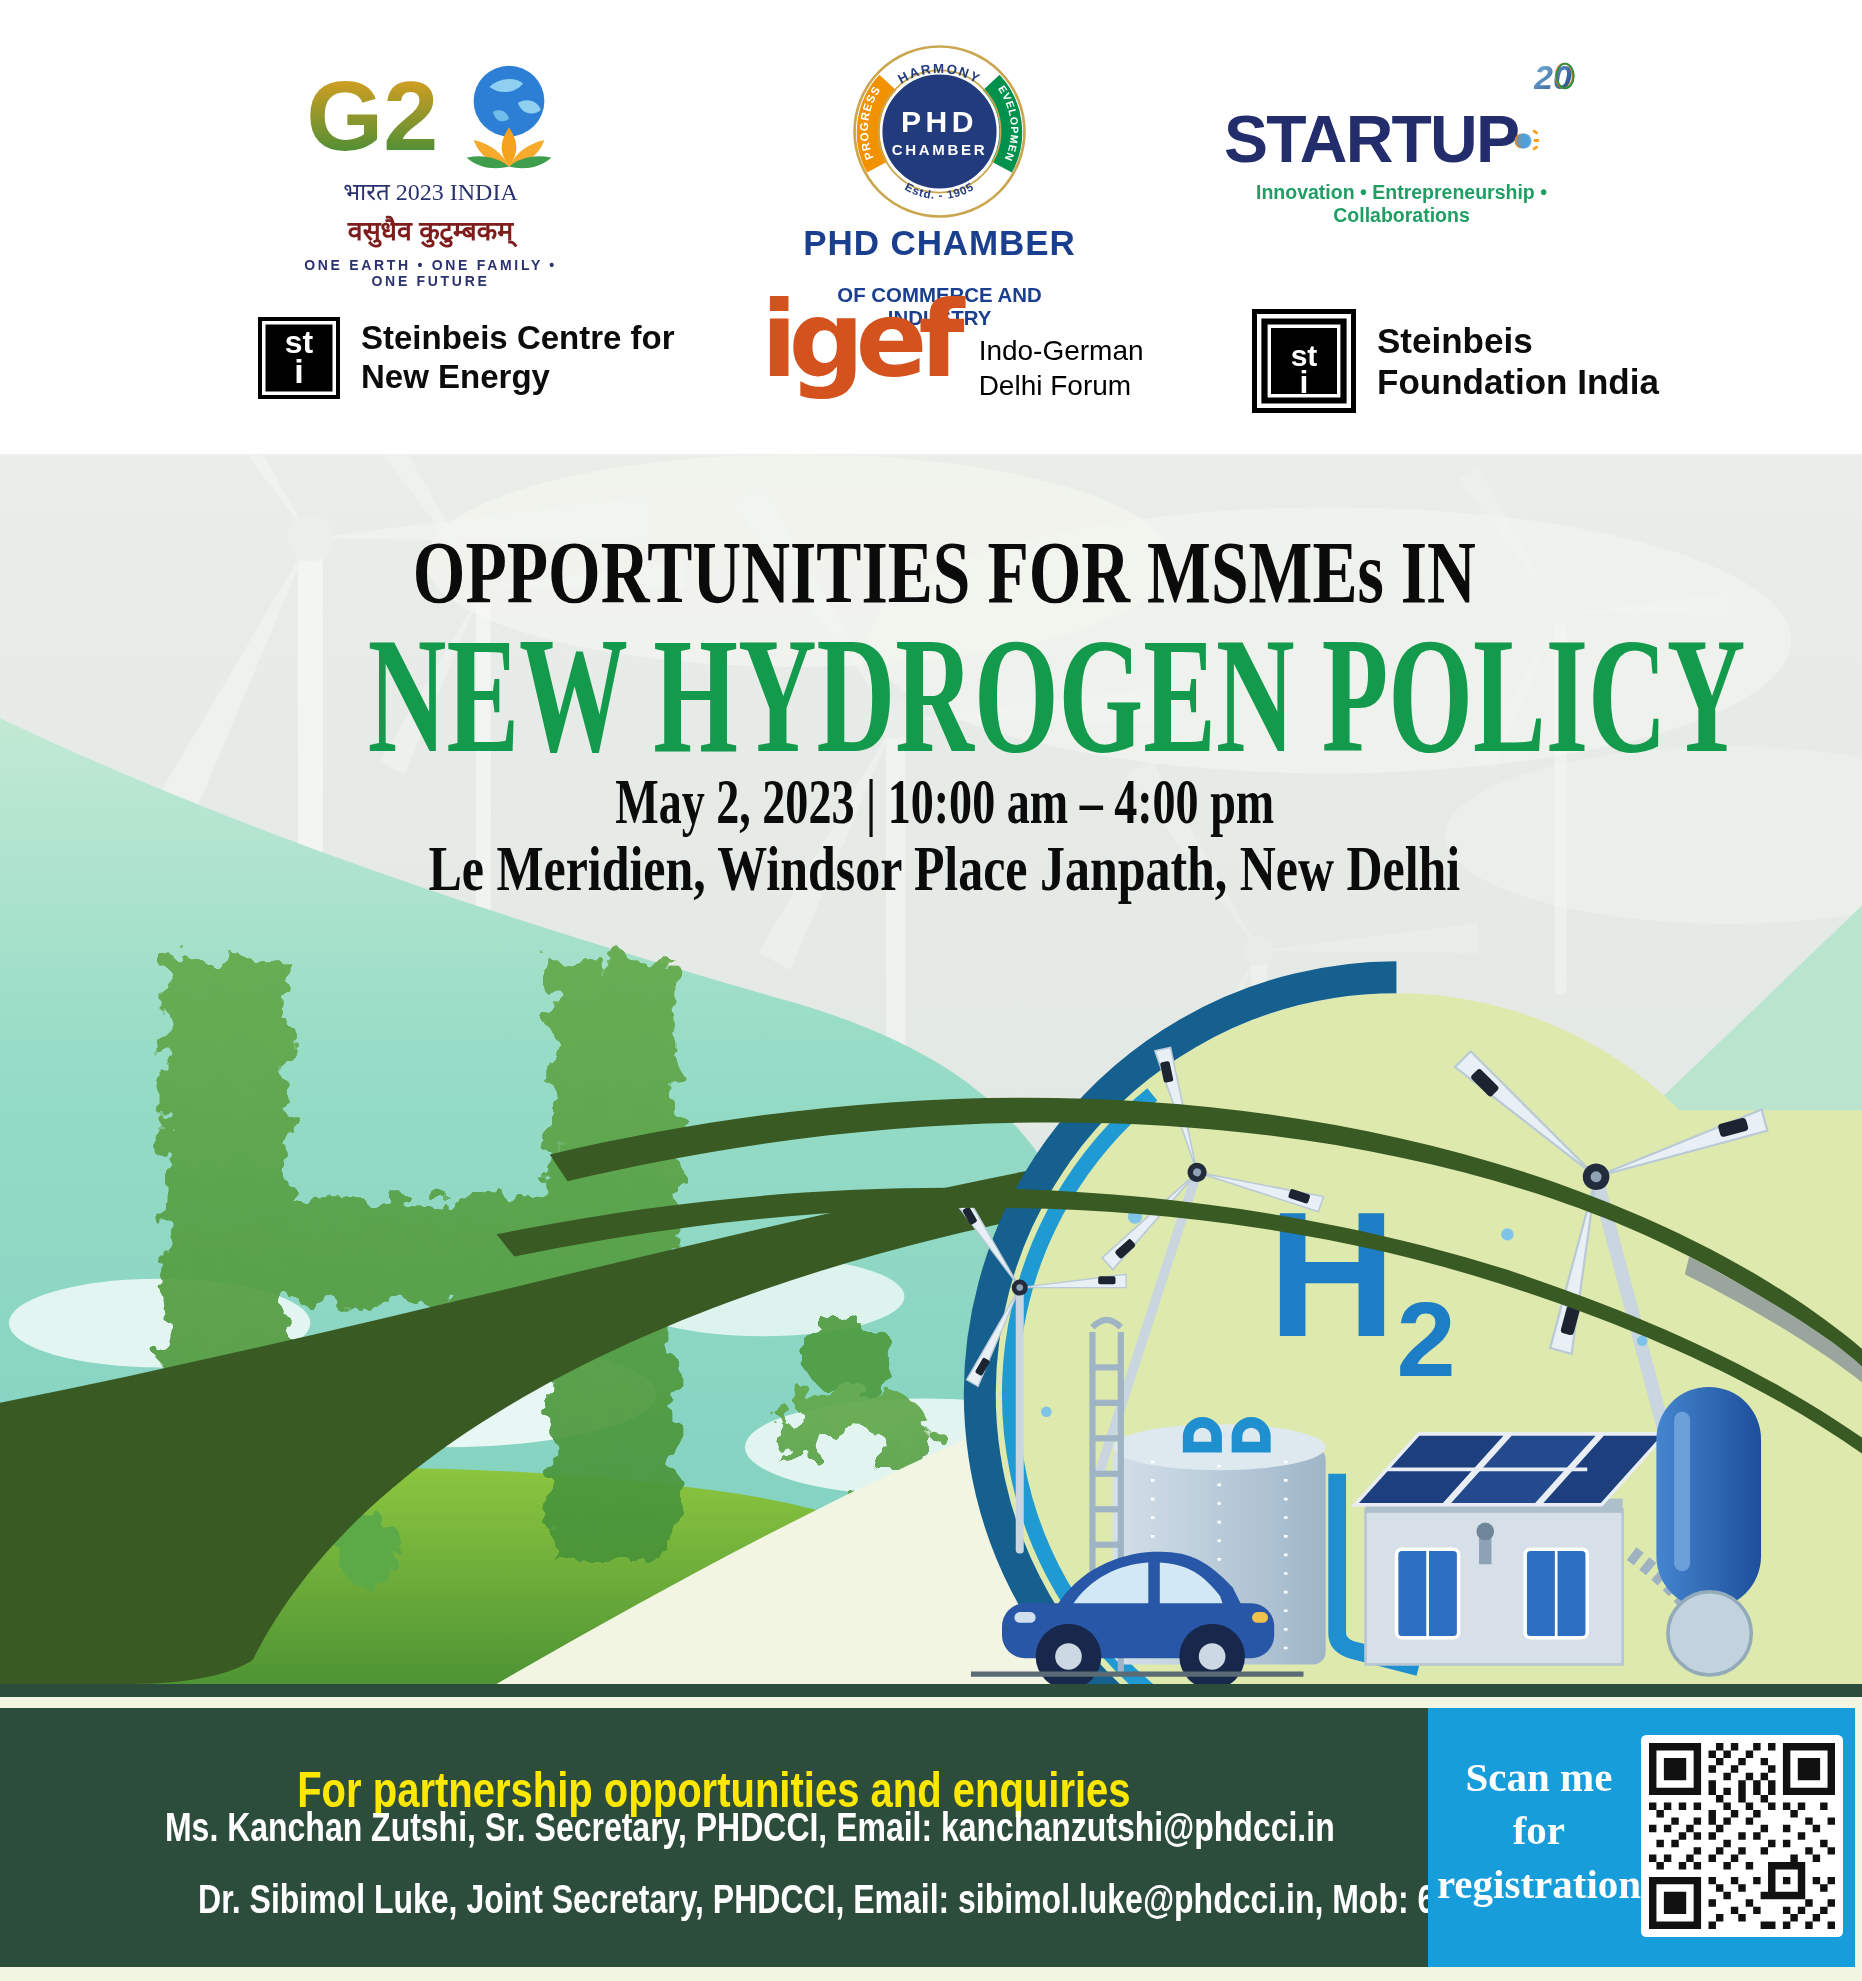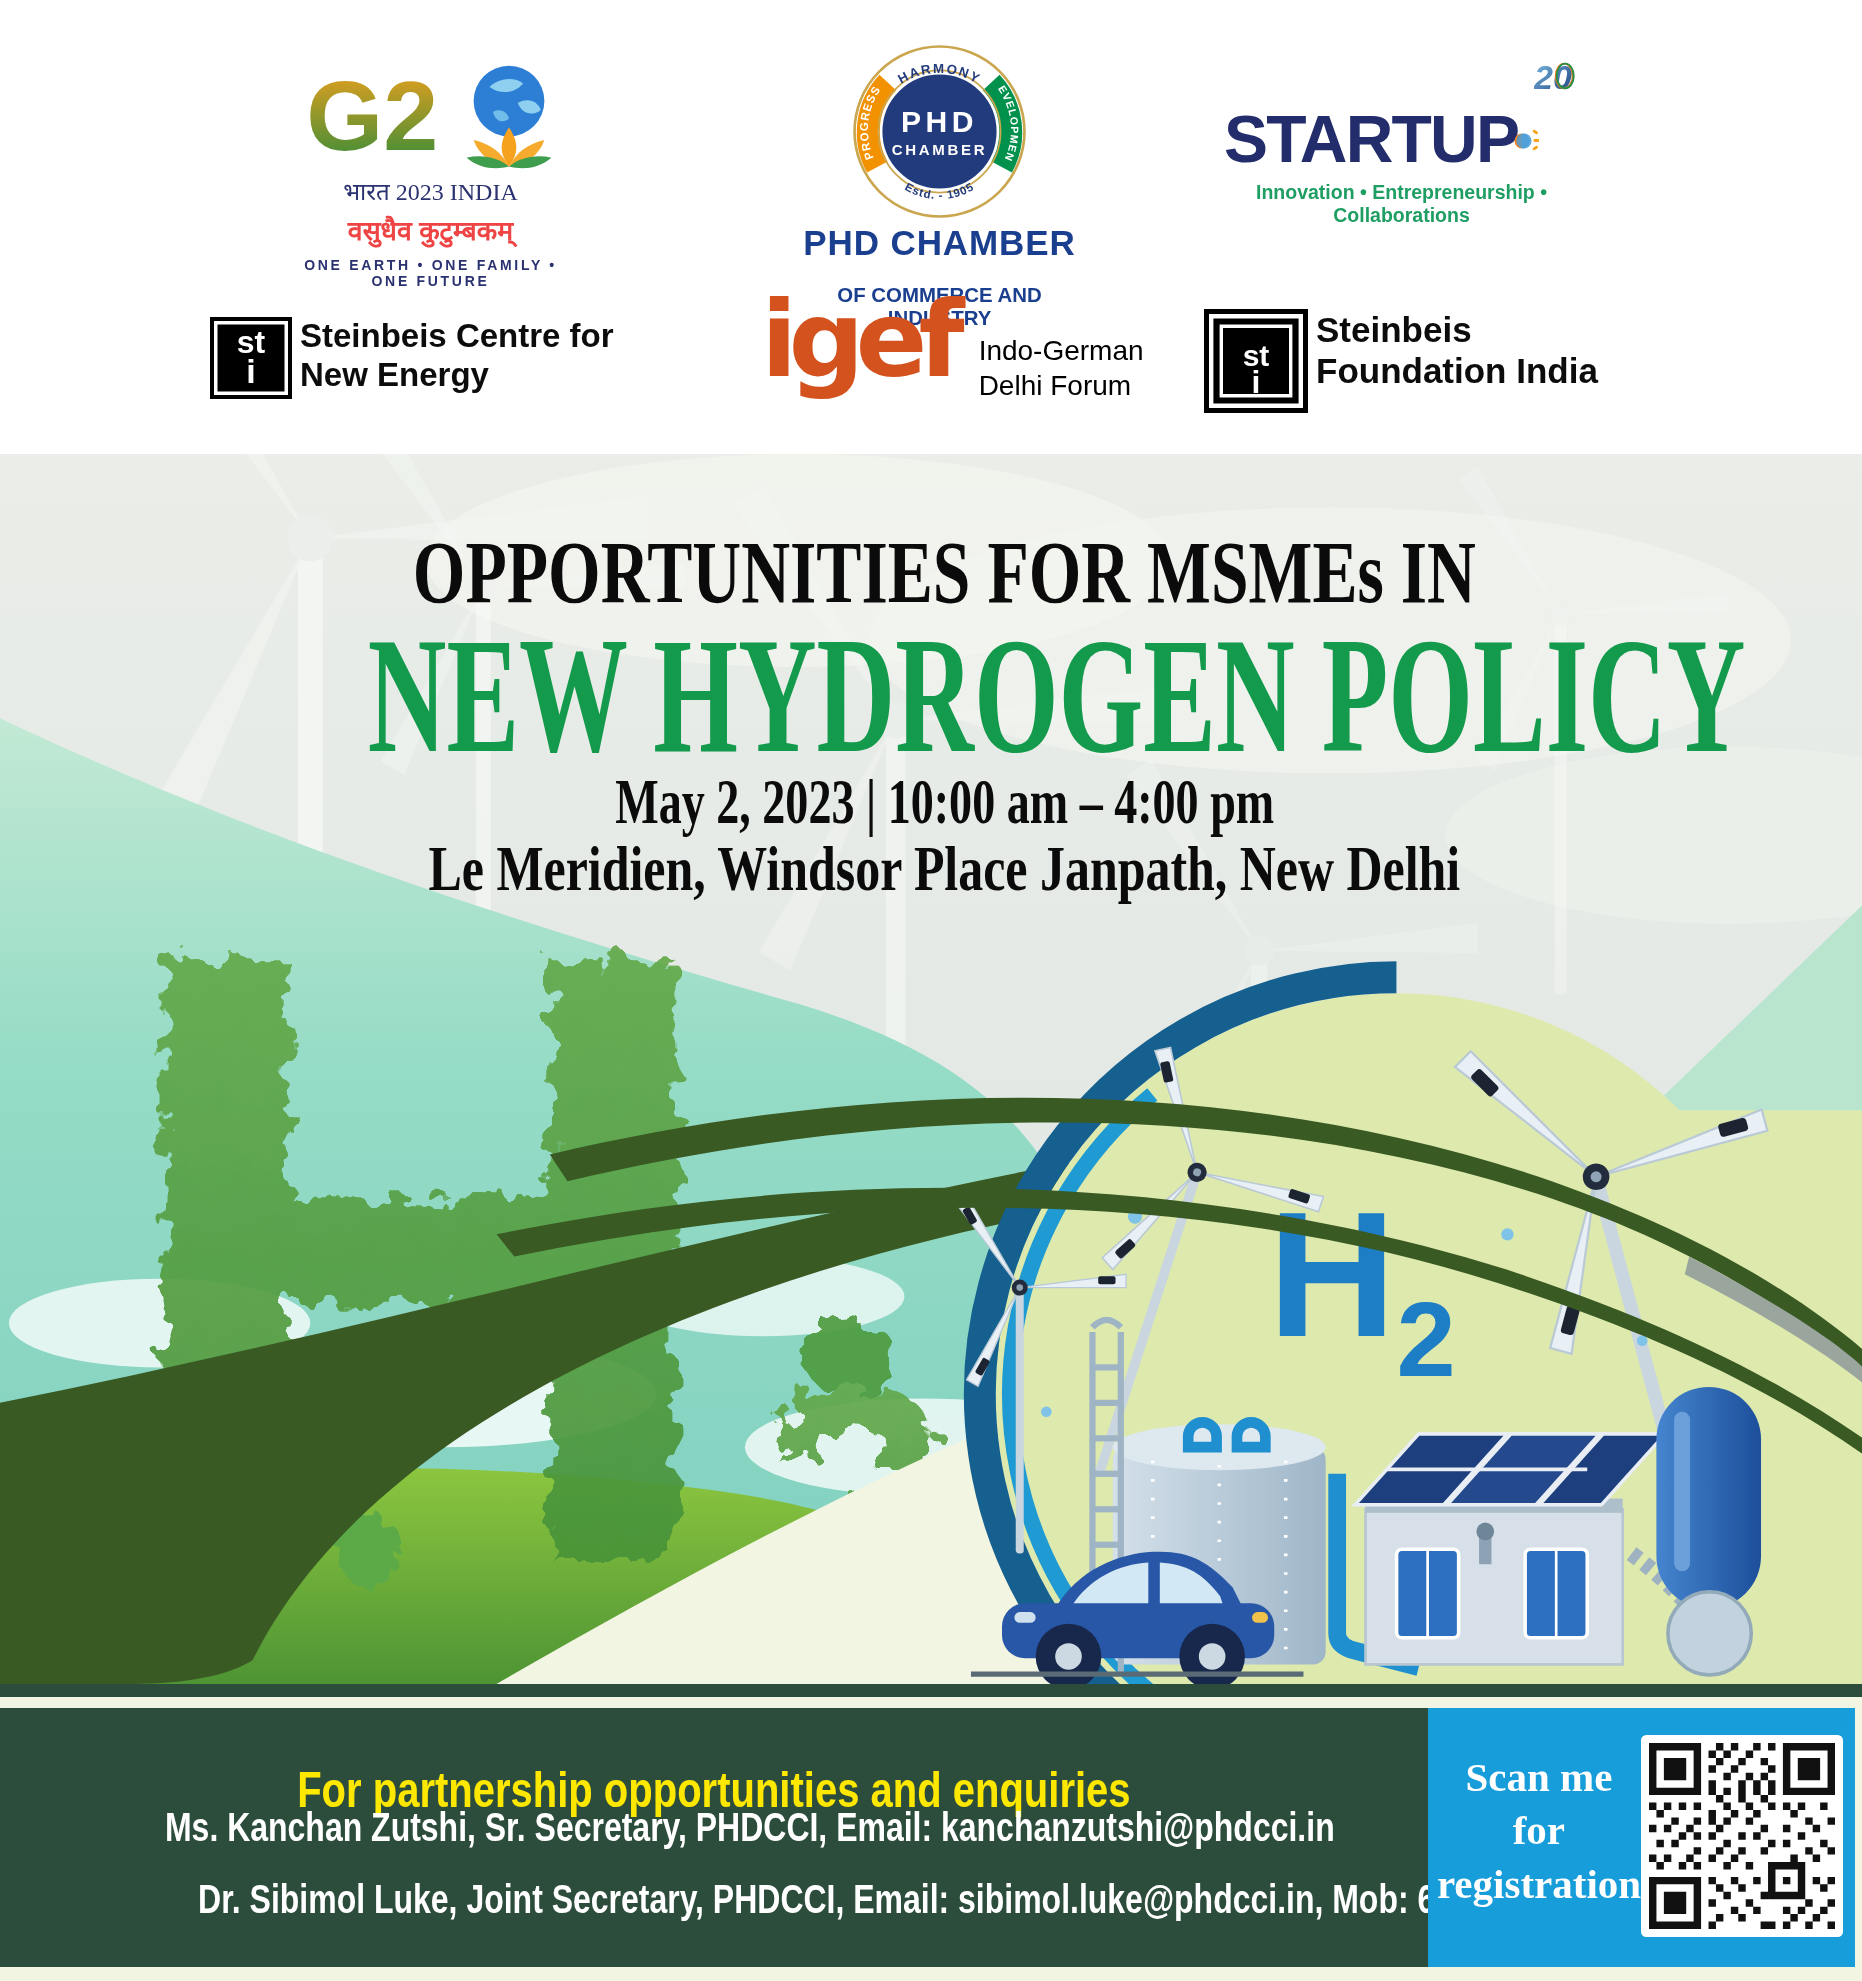--- a/index.html
+++ b/index.html
@@ -6,31 +6,31 @@
   body{
     width:1863px;height:1982px;position:relative;overflow:hidden;
     background:#f2f5e2;font-family:"Liberation Sans",sans-serif;
   }
   .abs{position:absolute;}
   
   .header{position:absolute;top:0;left:0;width:1863px;height:480px;background:#ffffff;}
   .logo-block{position:absolute;text-align:center;}
   .g20-row{display:flex;align-items:center;justify-content:center;gap:1.8px;}
   .g20-line1{color:#2b3270;font-family:"Liberation Serif",serif;font-size:24px;margin-top:1.8px;}
-  .g20-line2{color:#ef4444;font-size:26.6px;font-weight:bold;margin-top:5.3px;}
+  .g20-line2{color:#7f1d1d;font-size:26.6px;font-weight:bold;margin-top:5.3px;}
   .g20-line3{color:#2b3270;font-size:14px;font-weight:bold;letter-spacing:2.7px;margin-top:8.9px;}
   .phd-name{color:#1b3f8f;font-size:35px;font-weight:bold;letter-spacing:0.9px;}
   .phd-sub{color:#1b3f8f;font-size:20.4px;font-weight:bold;margin-top:21px;}
   .startup-row{display:flex;align-items:flex-end;justify-content:center;}
   .startup-word{color:#232d6b;font-size:66px;font-weight:bold;letter-spacing:-1.8px;line-height:1;}
   .startup-tag{color:#1e9e62;font-size:19.5px;font-weight:bold;margin-top:8.9px;}
   .sti-badge{display:inline-block;background:#000;border:4.4px solid #000;box-shadow:inset 0 0 0 3.5px #fff;
     color:#fff;text-align:center;font-weight:bold;font-family:"Liberation Sans",sans-serif;}
   .sti-inner{display:flex;flex-direction:column;align-items:center;justify-content:center;height:100%;}
-  .sti-row{display:flex;align-items:flex-start;text-align:left;gap:8px;}
+  .sti-row{display:flex;align-items:center;text-align:left;gap:21px;margin-left:48px;}
   .sti-label{font-size:33px;font-weight:bold;color:#0c0c0c;line-height:1.18;}
   .sti-badge2{display:inline-block;background:#000;border:5.3px solid #000;box-shadow:inset 0 0 0 4.4px #fff, inset 0 0 0 10.6px #000, inset 0 0 0 14px #fff;}
   .igef-row{display:flex;align-items:flex-start;gap:23px;}
   .igef-word{color:#d4521e;font-size:106px;font-weight:bold;letter-spacing:-8.9px;line-height:.8;font-family:"DejaVu Sans",sans-serif;}
   .igef-label{color:#000000;font-size:28px;line-height:1.25;margin-top:35px;}
   
   .poster-text{position:absolute;left:13.3px;width:1863px;text-align:center;white-space:nowrap;}
   .cond{display:inline-block;white-space:nowrap;}
   .kicker{top:521px;font-family:"Liberation Serif",serif;font-weight:bold;font-size:89px;color:#0b0b0b;}
   .kicker .cond{transform:scaleX(.76);}

